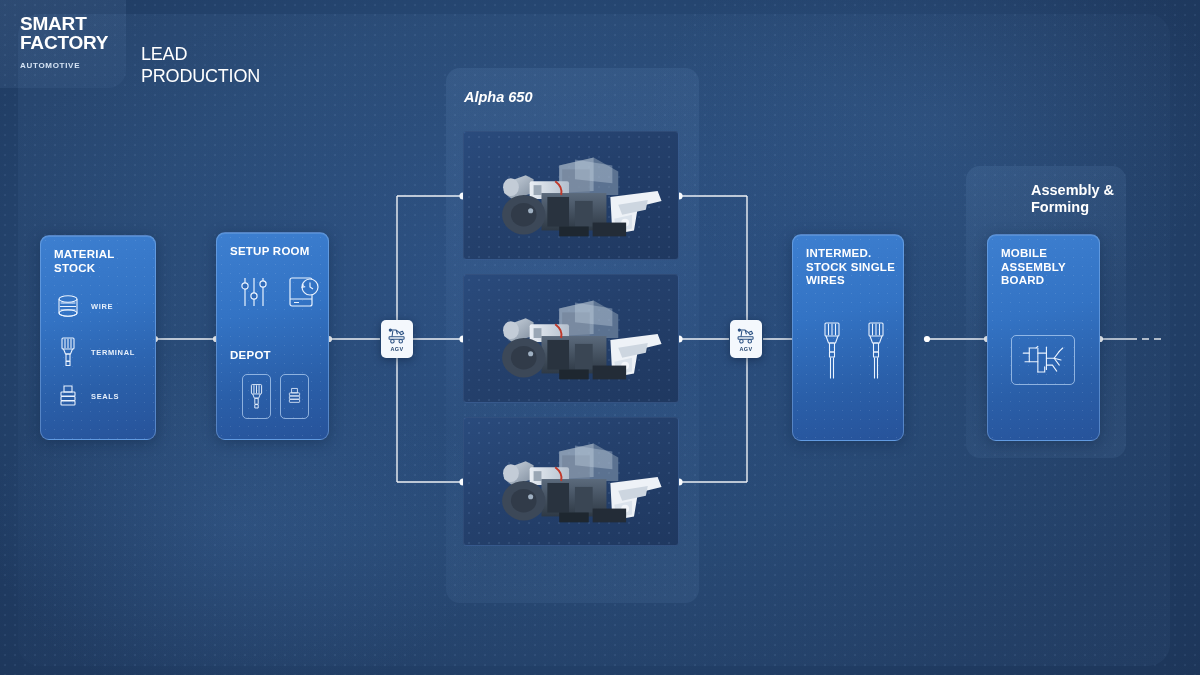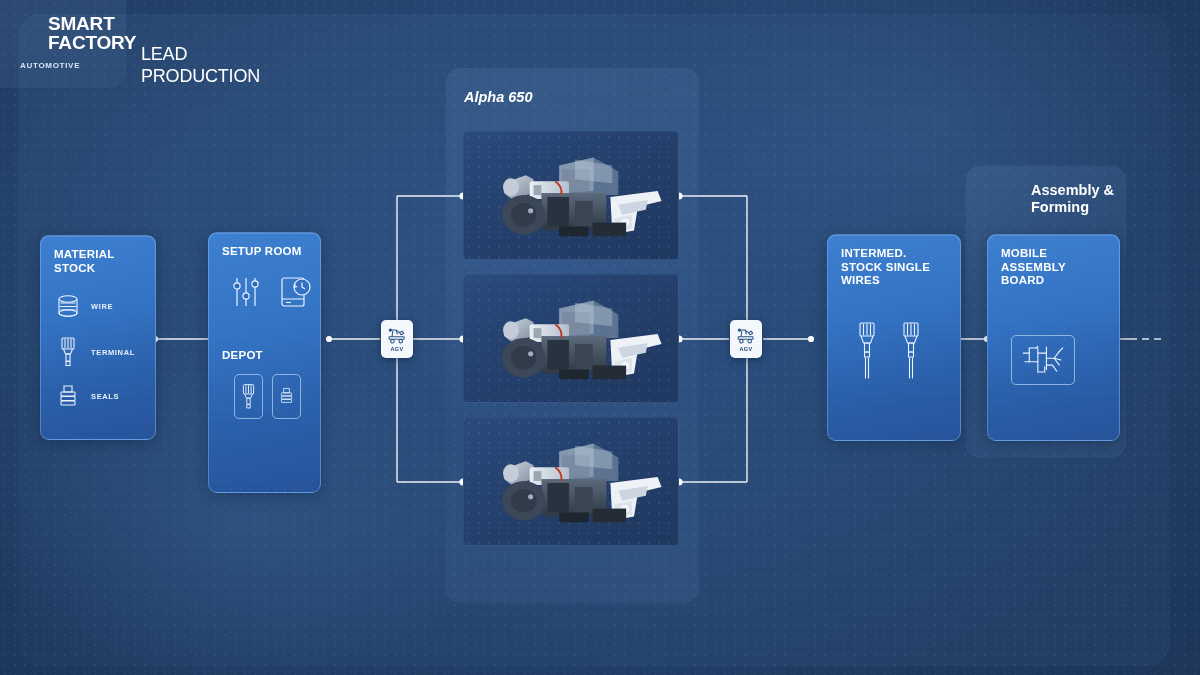--- a/index.html
+++ b/index.html
@@ -47,21 +47,20 @@
     position: absolute; left: 0; top: 0;
     width: 126px; height: 88px;
     border-bottom-right-radius: 18px;
     background: linear-gradient(150deg, rgba(150,190,240,.12), rgba(150,190,240,.04));
   }
   #logo-text {
     position: absolute; left: 20px; top: 14px;
     color: #fff;
     font-size: 19px; font-weight: bold; line-height: 19px;
     letter-spacing: -.2px;
-    margin-left: 28px;
   }
   #logo-sub {
     position: absolute; left: 20px; top: 61px;
     color: #d6e4f5; font-size: 8px; font-weight: bold; letter-spacing: .7px;
   }
   #page-title {
     position: absolute; left: 141px; top: 43px;
     color: #fff; font-size: 18px; font-weight: normal; line-height: 22px;
     letter-spacing: -.2px;
   }
@@ -244,21 +243,21 @@
           <path d="M9 3h8v6H9z"></path>
           <rect x="6" y="9" width="14" height="4" rx=".8"></rect>
           <rect x="6" y="13.5" width="14" height="4" rx=".8"></rect>
           <rect x="6" y="18" width="14" height="4" rx=".8"></rect>
         </g>
       </svg>
       <span class="icon-label">SEALS</span>
     </div>
   </div>
 
-  <div class="station" style="left:208px; top:232px; width:113px; height:261px;">
+  <div class="station" style="left:216px; top:232px; width:113px; height:208px;">
     <div class="station-title">SETUP ROOM</div>
 
     <div class="icon-row" style="left:22px; top:42px; gap:18px;">
       <svg width="30" height="34" viewBox="0 0 30 34">
         <g fill="none" stroke="#eaf3ff" stroke-width="1.2">
           <path d="M6 3v28M15 3v28M24 3v28"></path>
           <circle cx="6" cy="11" r="3.1" fill="#2f6ab9"></circle>
           <circle cx="15" cy="21" r="3.1" fill="#2f6ab9"></circle>
           <circle cx="24" cy="9" r="3.1" fill="#2f6ab9"></circle>
         </g>
@@ -432,21 +431,21 @@
         <path d="M7 5.5l-1 7"></path>
         <rect x="2.5" y="12.5" width="18" height="3" rx=".6"></rect>
         <circle cx="6.5" cy="18" r="2.1"></circle>
         <circle cx="16.5" cy="18" r="2.1"></circle>
         <path d="M6.5 15.5v.4M16.5 15.5v.4"></path>
       </g>
     </svg>
     <span class="agv-label">AGV</span>
   </div>
 
-  <div class="station" style="left:827px; top:234px; width:134px; height:207px;">
+  <div class="station" style="left:792px; top:234px; width:112px; height:207px;">
     <div class="station-title">
       <span>INTERMED.</span><br>
       <span>STOCK SINGLE</span><br>
       <span>WIRES</span>
     </div>
     <div class="icon-row" style="left:28px; top:86px; gap:22px;">
       <svg width="22" height="60" viewBox="0 0 22 60">
         <g fill="none" stroke="#eaf3ff" stroke-width="1.1">
           <rect x="4" y="2" width="14" height="13" rx="1"></rect>
           <path d="M7.5 2.8v11.4M11 2.8v11.4M14.5 2.8v11.4"></path>
@@ -468,21 +467,21 @@
       </svg>
     </div>
   </div>
 
   <div class="group" style="left:966px; top:166px; width:160px; height:292px;"></div>
   <div class="group-title" style="left:987px; top:182px;margin-left:44px;">
     <span>Assembly &amp;</span><br>
     <span>Forming</span>
   </div>
 
-  <div class="station" style="left:987px; top:234px; width:133px; height:207px;">
+  <div class="station" style="left:987px; top:234px; width:113px; height:207px;">
     <div class="station-title">
       <span>MOBILE</span><br>
       <span>ASSEMBLY</span><br>
       <span>BOARD</span>
     </div>
     <div class="icon-row" style="left:23px; top:100px;">
       <span class="boxed" style="width:64px;height:50px;">
         <svg width="50" height="36" viewBox="0 0 58 42">
           <g fill="none" stroke="#eaf3ff" stroke-width="1.3" stroke-linecap="round">
             <path d="M6 13h7v-6h8"></path>

